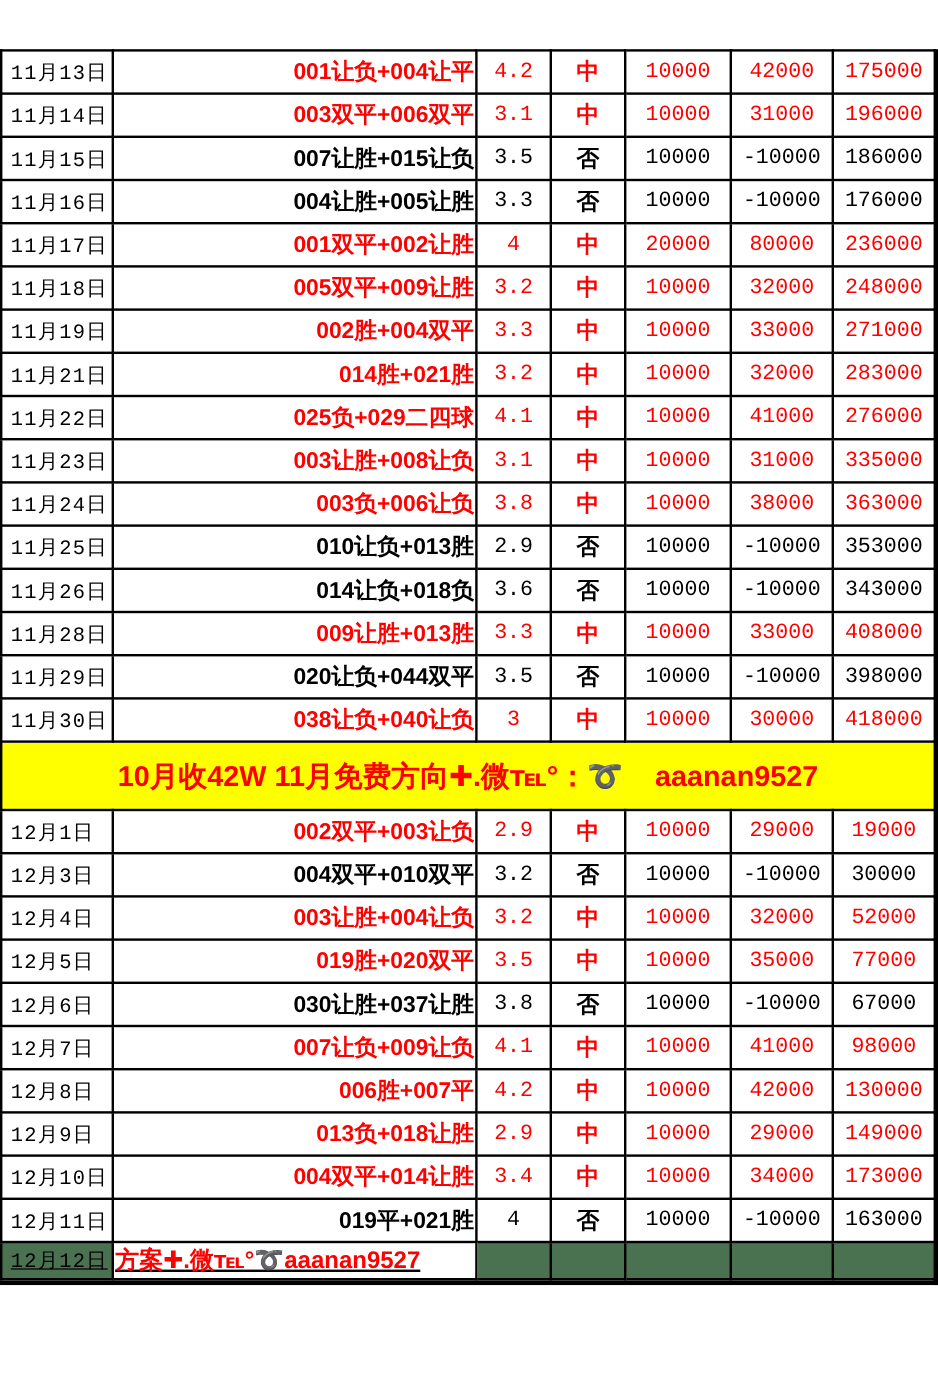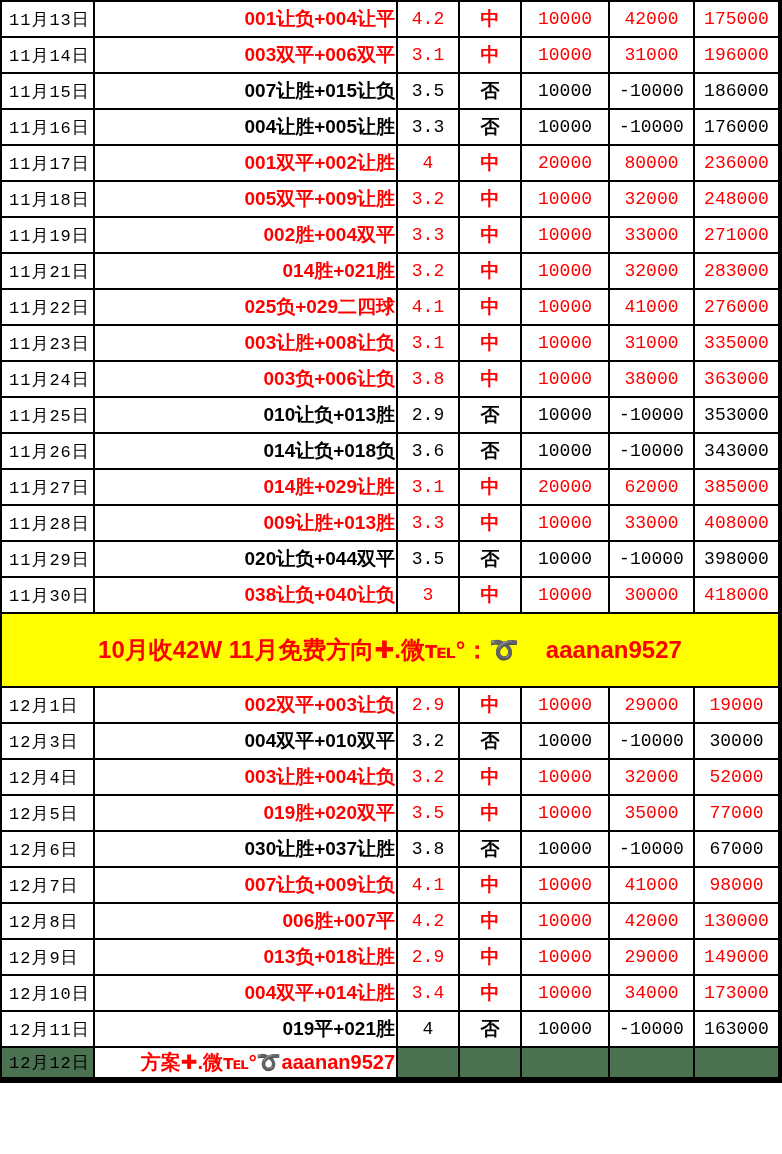--- a/index.html
+++ b/index.html
@@ -13,20 +13,21 @@
   .sheet{
     width:782px;
     box-sizing:border-box;
     border-right:4px solid #000;
     border-bottom:4px solid #000;
   }
   table{
     border-collapse:collapse;
     table-layout:fixed;
     width:778px;
+    margin-top:41px;
   }
   td{
     border:2px solid #000;
     overflow:hidden;
     white-space:nowrap;
     vertical-align:middle;
     background:#ffffff;
   }
   tr.data-row{height:36px;}
   td.date{
@@ -44,33 +45,33 @@
     text-align:center;
     font:18px "Liberation Mono","DejaVu Sans Mono",monospace;
   }
   td.result{
     text-align:center;
     font:bold 19px "Liberation Sans","DejaVu Sans",sans-serif;
   }
   tr.miss td{color:var(--loss);}
   tr.hit td{color:var(--win);}
   tr.hit td.date{color:#000;}
-  tr.banner-row{height:74px;}
+  tr.banner-row{height:57px;}
   td.banner{
     background:var(--banner-bg);
     color:var(--banner-text);
     text-align:center;
     font:bold 24px "Liberation Sans","DejaVu Sans",sans-serif;
     white-space:pre;
   }
-  tr.footer-row{height:26px;}
+  tr.footer-row{height:26px;text-decoration:underline;}
   td.green{background:var(--footer-green);}
   td.green.date{color:#000;}
   td.plan{
-    text-align:right;
+    text-align:left;
     color:var(--win);
     font:bold 20px "Liberation Sans","DejaVu Sans",sans-serif;
   }
 </style>
 </head>
 <body>
 
 <div class="sheet">
   <table>
     <colgroup>
@@ -194,29 +195,20 @@
         <tr class="data-row miss">
           <td class="date">11月26日</td>
           <td class="combo">014让负+018负</td>
           <td class="odds">3.6</td>
           <td class="result">否</td>
           <td class="stake">10000</td>
           <td class="profit">-10000</td>
           <td class="total">343000</td>
         </tr>
         <tr class="data-row hit">
-          <td class="date">11月27日</td>
-          <td class="combo">014胜+029让胜</td>
-          <td class="odds">3.1</td>
-          <td class="result">中</td>
-          <td class="stake">20000</td>
-          <td class="profit">62000</td>
-          <td class="total">385000</td>
-        </tr>
-        <tr class="data-row hit">
           <td class="date">11月28日</td>
           <td class="combo">009让胜+013胜</td>
           <td class="odds">3.3</td>
           <td class="result">中</td>
           <td class="stake">10000</td>
           <td class="profit">33000</td>
           <td class="total">408000</td>
         </tr>
         <tr class="data-row miss">
           <td class="date">11月29日</td>

